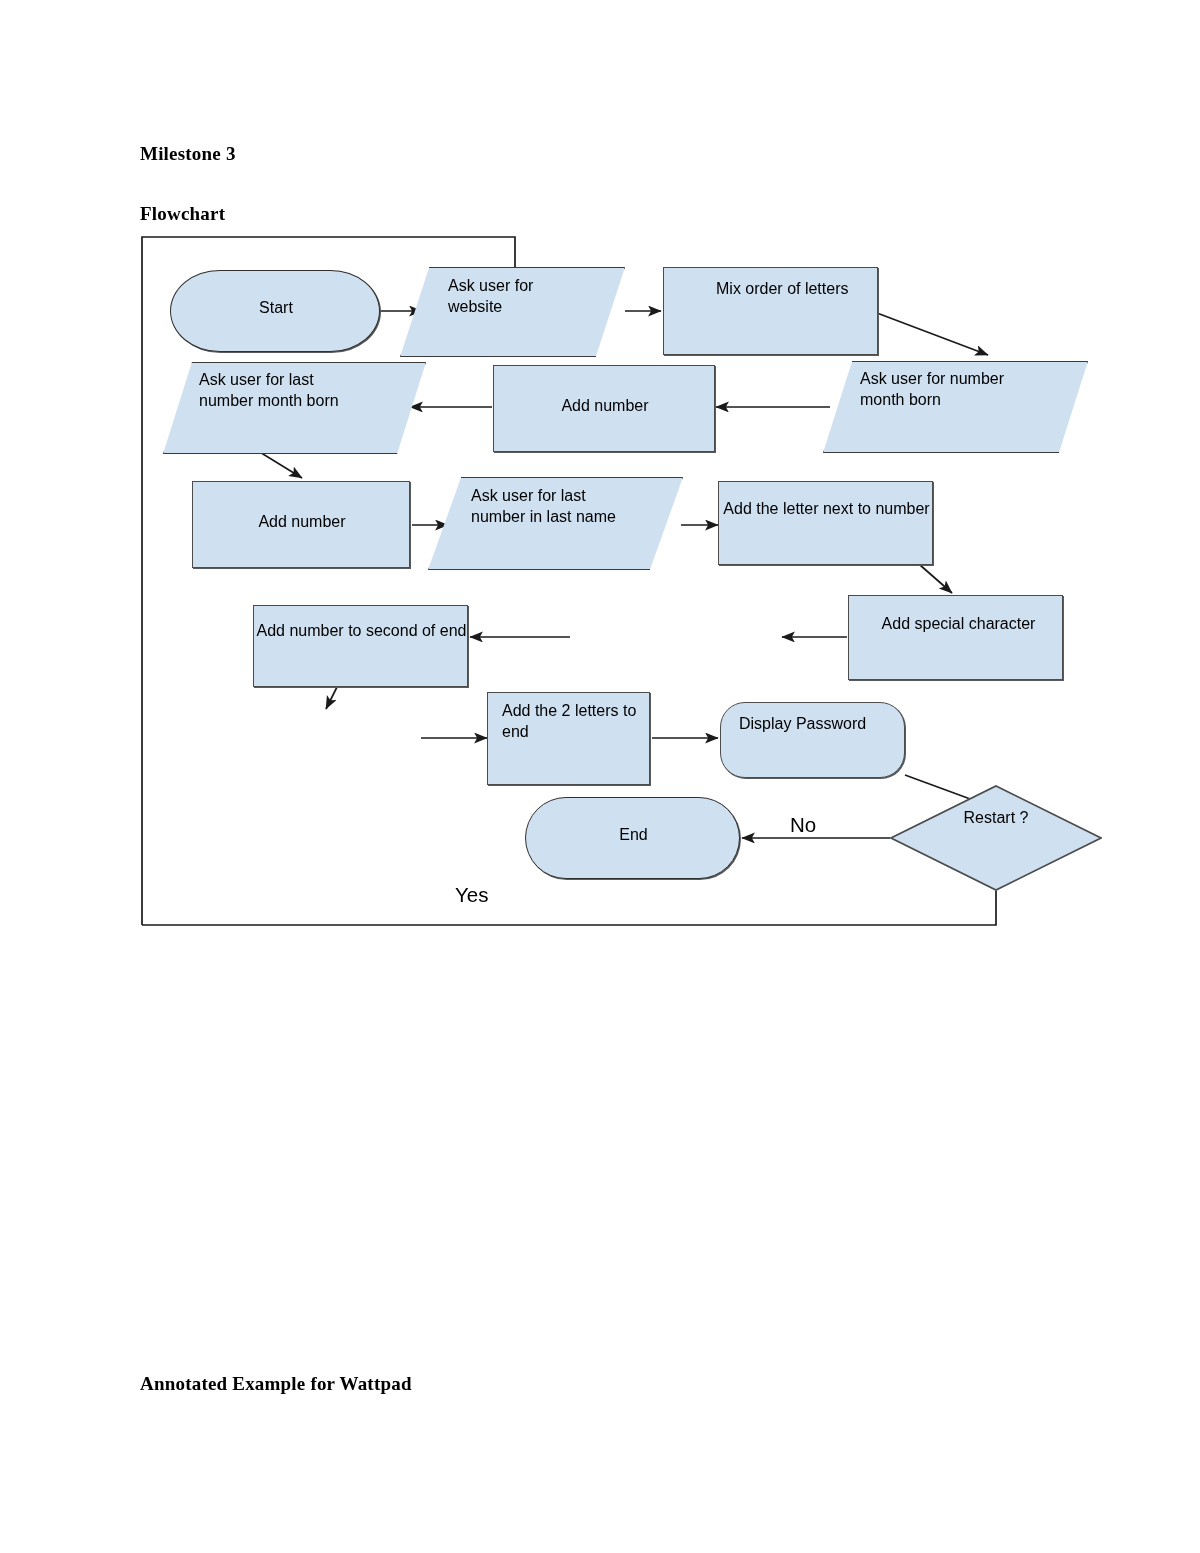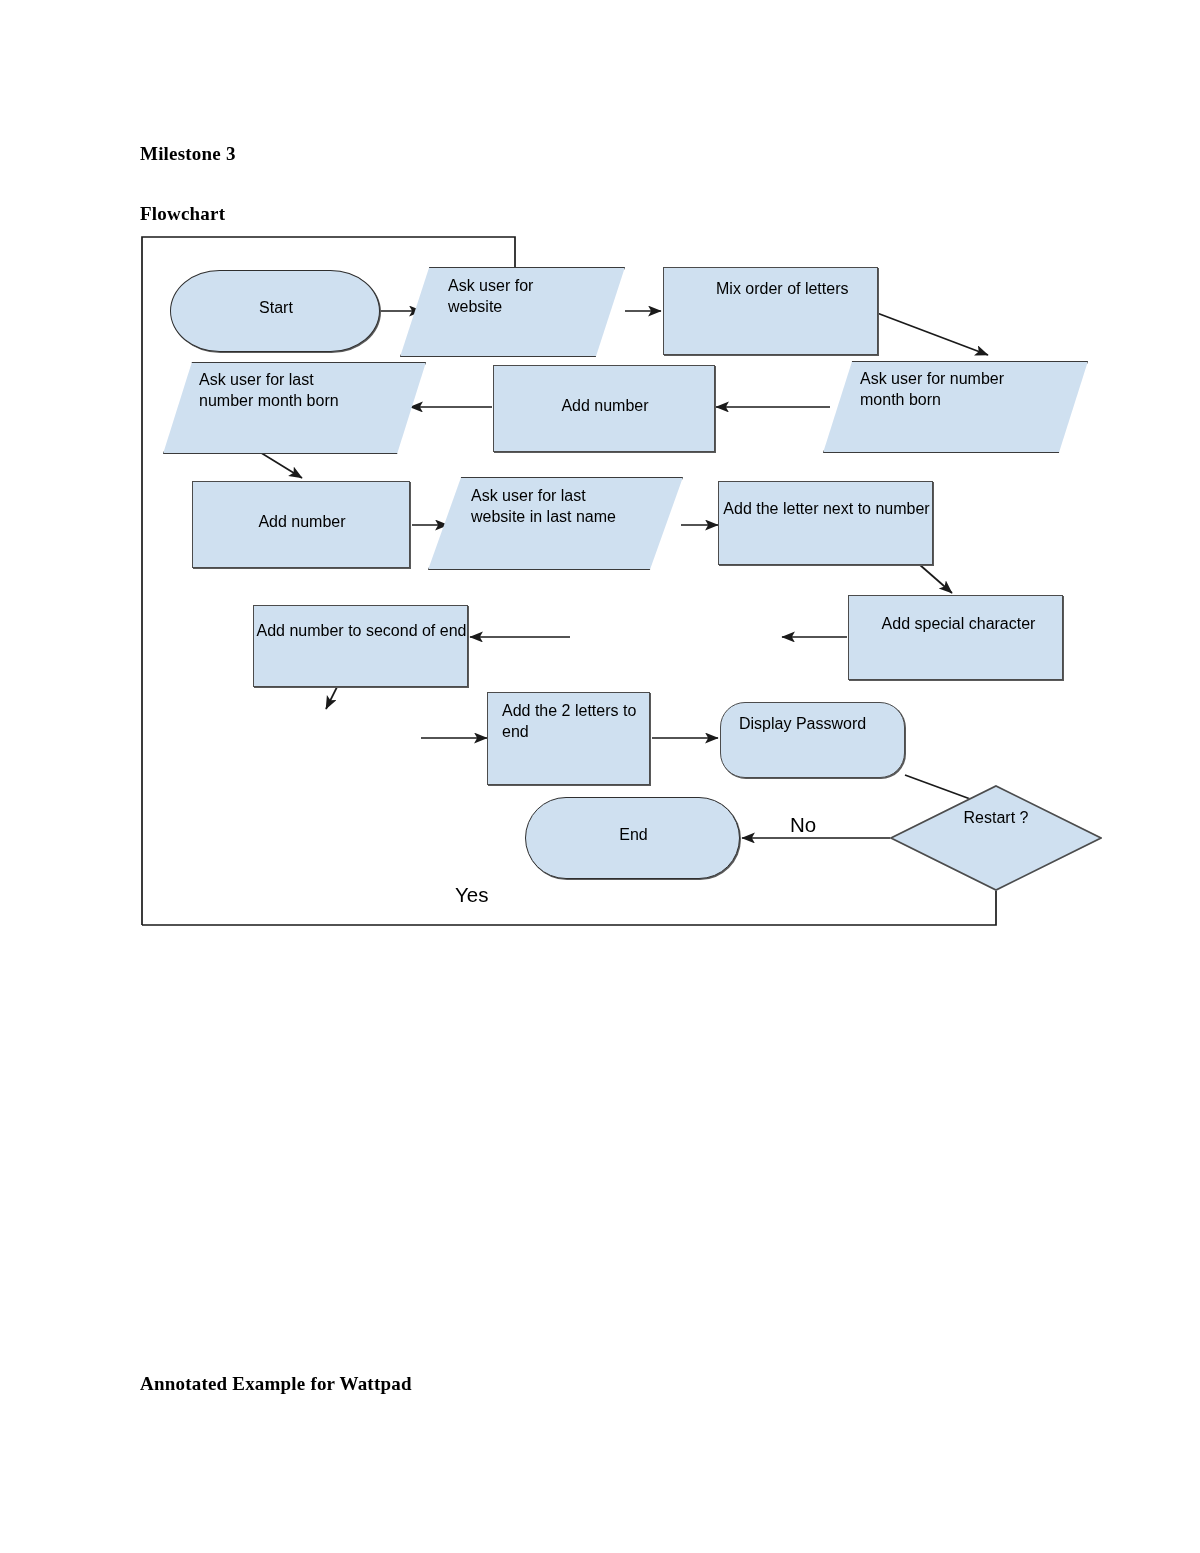--- a/index.html
+++ b/index.html
@@ -160,21 +160,21 @@
               clip-path: polygon(11% 0, 100% 0, 89% 100%, 0 100%);">
     <span class="node-label" style="left:35px; top:6px; width:165px; text-align:left;">Ask user for last number month born</span>
   </div>
 
   <div class="node shape-rect" style="left:62px; top:256px; width:218px; height:87px;">
     <span class="node-label" style="left:0; top:29px; width:218px; text-align:center;">Add number</span>
   </div>
 
   <div class="node shape-para" style="left:298px; top:252px; width:255px; height:93px;
               clip-path: polygon(13% 0, 100% 0, 87% 100%, 0 100%);">
-    <span class="node-label" style="left:42px; top:7px; width:165px; text-align:left;">Ask user for last website in last name</span>
+    <span class="node-label" style="left:42px; top:7px; width:165px; text-align:left;">Ask user for last number in last name</span>
   </div>
 
   <div class="node shape-rect" style="left:588px; top:256px; width:215px; height:84px;padding-left:10px;">
     <span class="node-label" style="left:0; top:16px; width:215px; text-align:center;">Add the letter next to number</span>
   </div>
 
   <div class="node shape-rect" style="left:718px; top:370px; width:215px; height:85px;">
     <span class="node-label" style="left:12px; top:17px; width:195px; text-align:center;">Add special character</span>
   </div>
 

